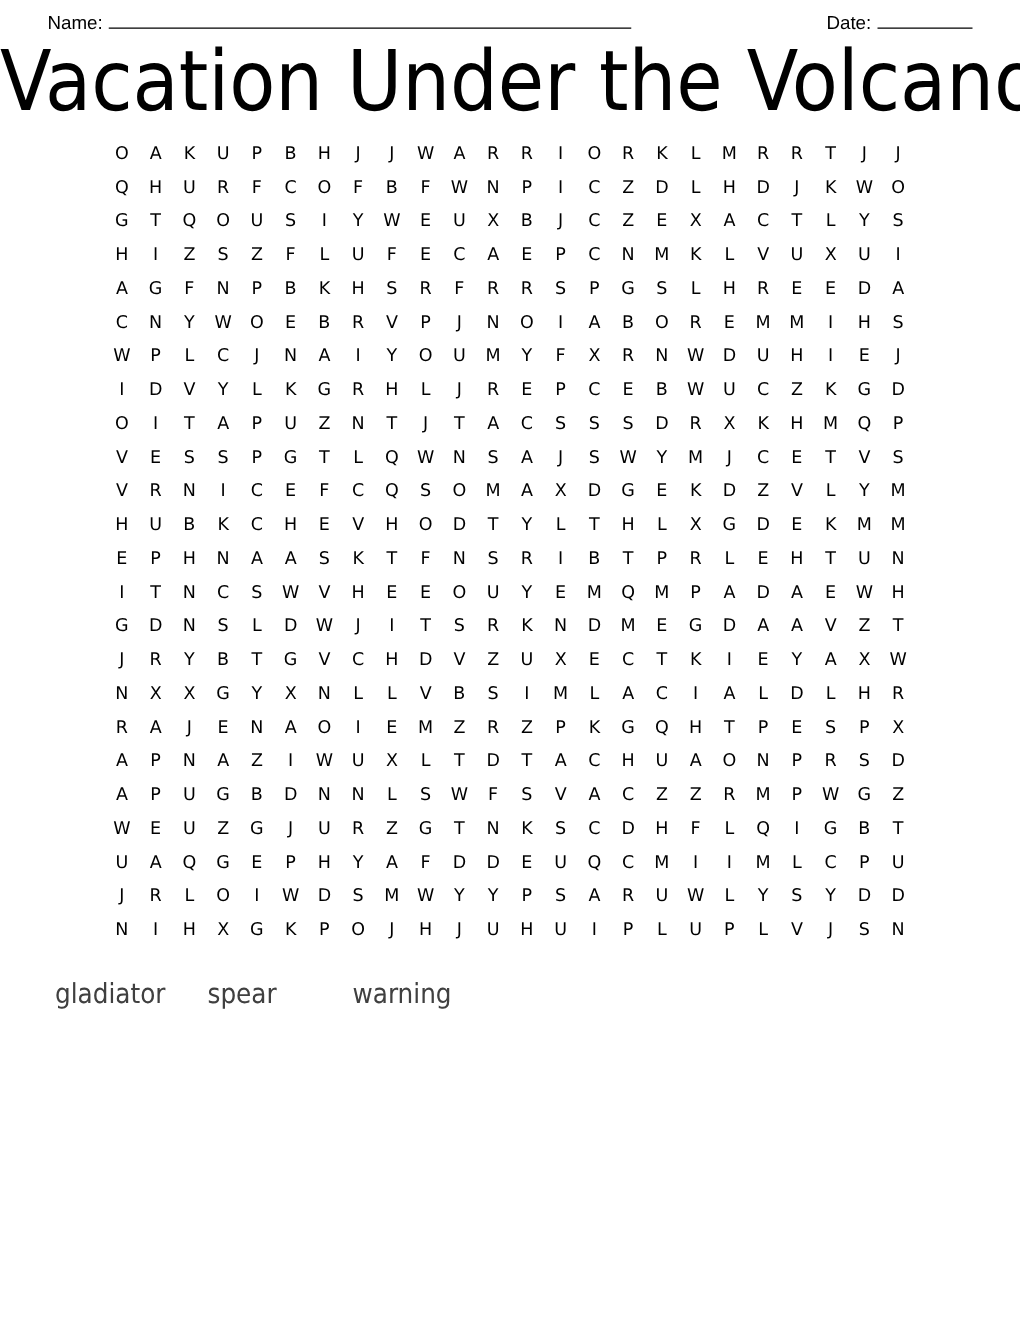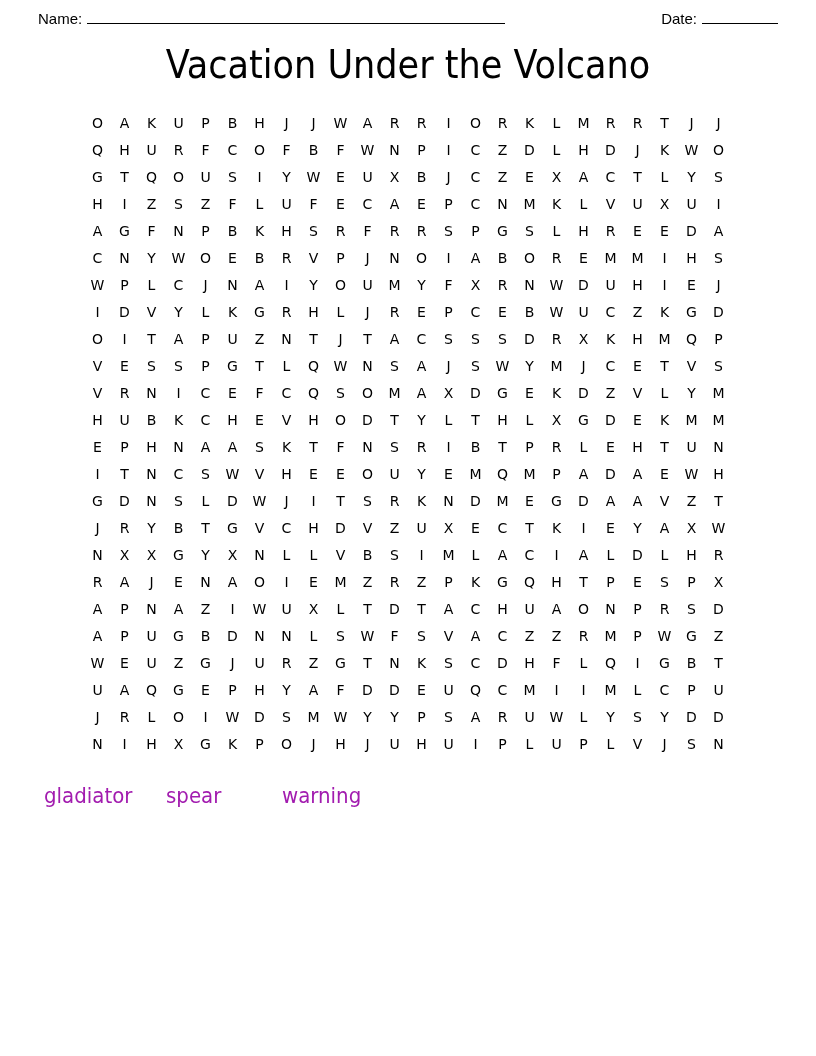--- a/index.html
+++ b/index.html
@@ -51,21 +51,21 @@
 
   
   .puzzle-title {
     position: absolute;
     top: 33px;
     left: 0;
     width: 816px;
     text-align: center;
     font-family: "DejaVu Sans Condensed", "Liberation Sans Narrow", "Liberation Sans", sans-serif;
     font-stretch: condensed;
-    font-size: 39px;
+    font-size: 67px;
     font-weight: 400;
     line-height: 64px;
     letter-spacing: 0px;
     color: #000;
     white-space: nowrap;
   }
 
   
   .grid-wrap {
     position: absolute;
@@ -103,21 +103,21 @@
     grid-template-columns: 122px 116px 124px 116px 118px 120px;
     grid-auto-rows: 36px;
     grid-auto-flow: column;
   }
   .word {
     font-family: "DejaVu Sans Condensed", "Liberation Sans Narrow", "Liberation Sans", sans-serif;
     font-stretch: condensed;
     font-size: 22px;
     line-height: 36px;
     font-weight: 400;
-    color: #a21caf;
+    color: #404040;
     white-space: nowrap;
     text-align: left;
   }
   .word.empty { visibility: hidden; }
 </style>
 </head>
 <body>
 
 <div class="header-line">
   <div class="field">

